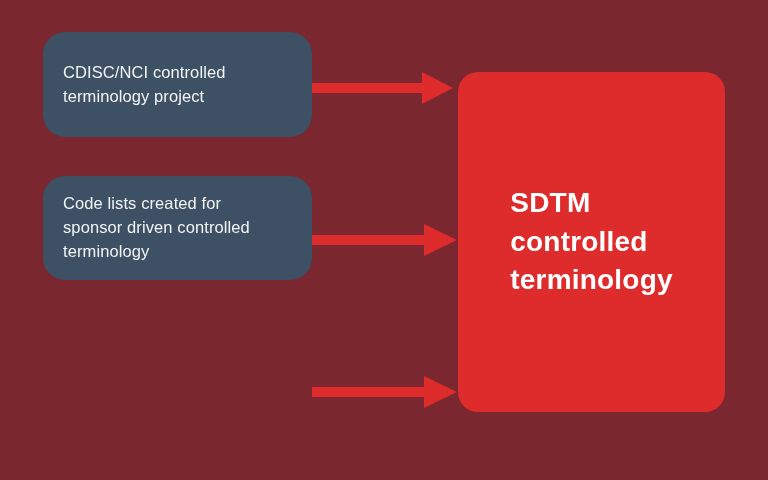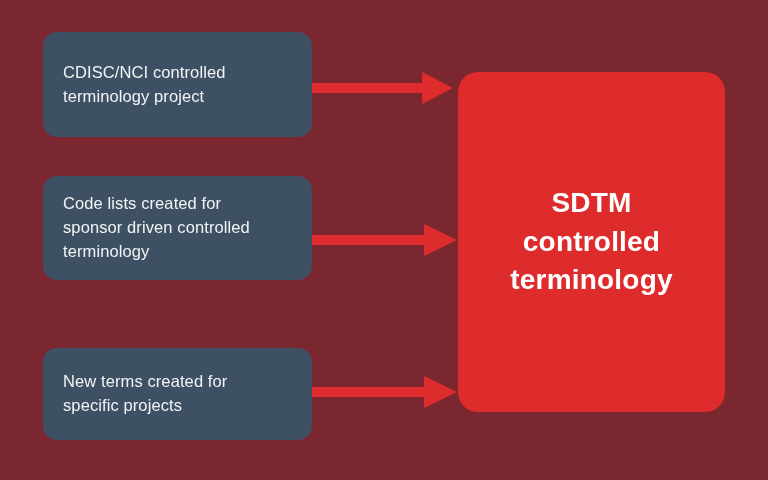--- a/index.html
+++ b/index.html
@@ -17,21 +17,21 @@
     width: 768px;
     height: 480px;
     background: #7A2730;
   }
 
   
   .src-box {
     position: absolute;
     box-sizing: border-box;
     background: #3E5063;
-    border-radius: 14px;
+    border-radius: 22px;
     display: flex;
     align-items: center;
     padding: 0 20px;
   }
   .src-text {
     color: #F2F4F6;
     font-size: 16.5px;
     line-height: 1.45;
     letter-spacing: 0.1px;
     white-space: pre-line;
@@ -55,21 +55,21 @@
     position: absolute;
     left: 458px;
     top: 72px;
     width: 267px;
     height: 340px;
     background: #DE2B2B;
     border-radius: 20px;
     display: flex;
     align-items: center;
     justify-content: center;
-    text-align: center;
+    text-align: left;
   }
   #target-text {
     color: #FFFFFF;
     font-size: 28px;
     font-weight: bold;
     line-height: 1.38;
     letter-spacing: 0.2px;
     white-space: pre-line;
   }
 </style>
@@ -82,24 +82,20 @@
     <span class="src-text">CDISC/NCI controlled
 terminology project</span>
   </div>
 
   <div class="src-box" id="src-box-2">
     <span class="src-text">Code lists created for
 sponsor driven controlled
 terminology</span>
   </div>
 
-  <div class="src-box" id="src-box-3">
-    <span class="src-text">New terms created for
-specific projects</span>
-  </div>
 
   <div class="arrow" id="arrow-1">
     <svg width="142" height="40" viewBox="0 0 142 40" xmlns="http://www.w3.org/2000/svg">
       <path d="M0 15 H110 V4 L141 20 L110 36 V25 H0 Z" fill="#DE2B2B"></path>
     </svg>
   </div>
 
   <div class="arrow" id="arrow-2">
     <svg width="146" height="40" viewBox="0 0 146 40" xmlns="http://www.w3.org/2000/svg">
       <path d="M0 15 H112 V4 L145 20 L112 36 V25 H0 Z" fill="#DE2B2B"></path>

